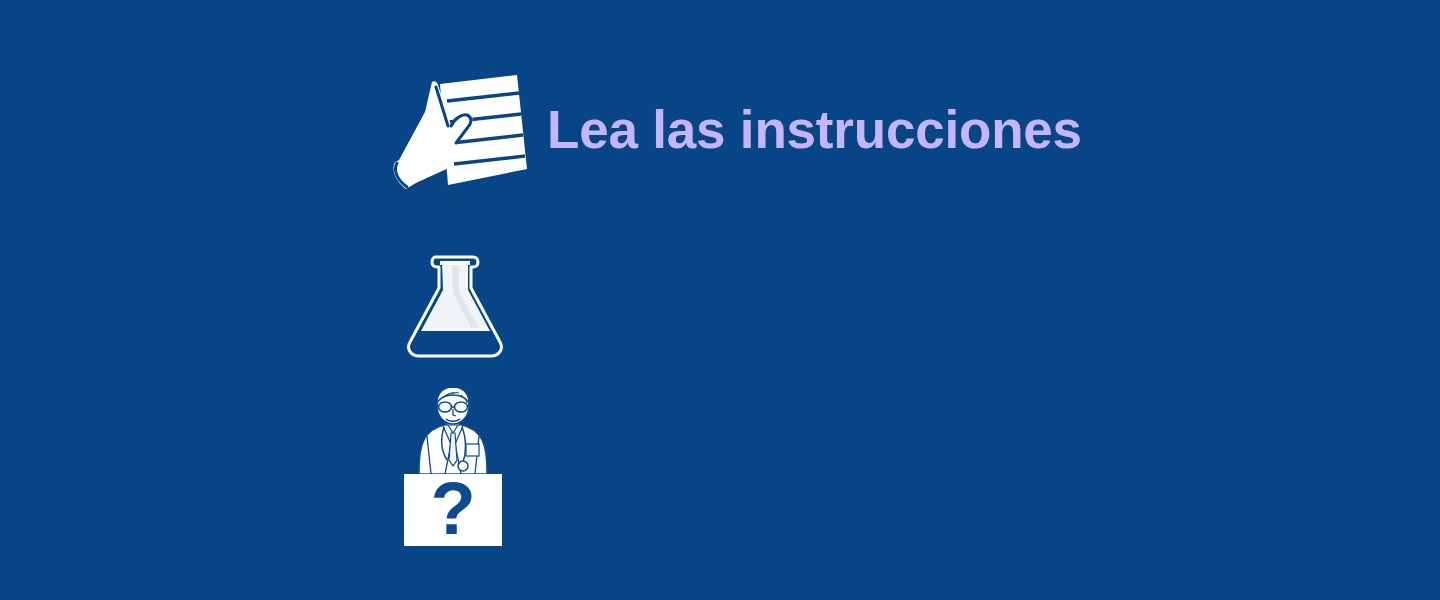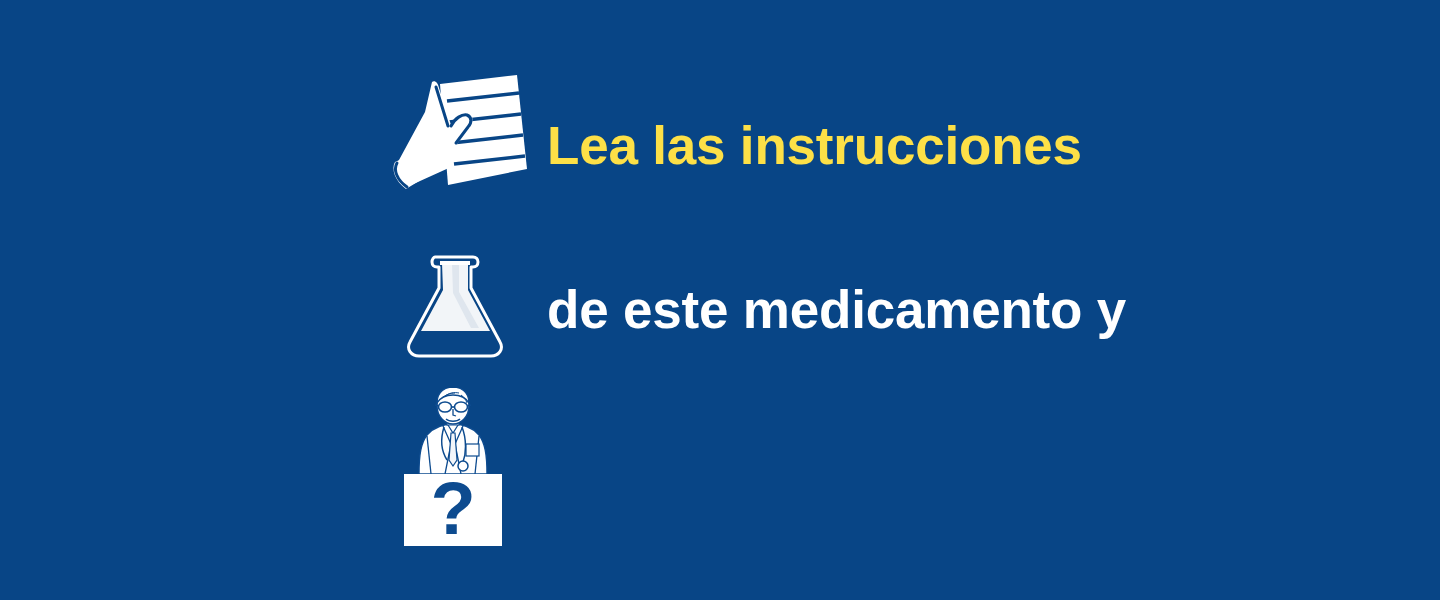--- a/index.html
+++ b/index.html
@@ -80,41 +80,40 @@
       </g>
 
       <g stroke="#084586" stroke-width="3" fill="none" stroke-linecap="round">
         <path d="M51,19 L63,58"></path>
         <path d="M66,58 C70,50 77,46 82,47 C87,49 87,55 83,59 L71,75"></path>
         <path d="M12,95 C8,102 12,112 22,119"></path>
       </g>
     </svg>
   </div>
 
-  <div class="caption" id="cap-read" style="color: #fde047; margin-top: 16px;">Lea las instrucciones</div>
+  <div class="caption" id="cap-read" style="color: #c4b5fd;">Lea las instrucciones</div>
 
   <div class="icon-cell" id="icon-flask">
     <svg viewBox="0 0 110 115" width="110" height="115">
 
       <path d="M35,9 L73,9 C76,9 78,11 78,14 C78,17 76,19 73,19
                L71,19 L71,40 L100,94
                C104,101 99,108 91,108
                L19,108 C11,108 6,101 10,94
                L39,40 L39,19 L37,19
                C34,19 32,17 32,14 C32,11 34,9 35,9 Z" fill="none" stroke="#ffffff" stroke-width="3" stroke-linejoin="round"></path>
 
       <path d="M42,15 L68,15 L68,42 L90,83 L21,83 L43,42 Z" fill="#f2f5f8"></path>
 
       <path d="M52,16 L59,16 L59,44 L79,80 L71,80 L53,45 Z" fill="#dfe6ee"></path>
 
       <rect x="40" y="13" width="30" height="4" fill="#ffffff"></rect>
     </svg>
   </div>
 
-  <div class="caption" id="cap-flask" style="color: rgb(255, 255, 255);">de este medicamento y</div>
 
   <div class="icon-cell" id="icon-pharmacist">
     <svg viewBox="0 0 110 162" width="110" height="162">
 
       <g>
 
         <path d="M55,36
                  C44,36 35,40 29,47
                  C23,55 21,66 21,86
                  L89,86

